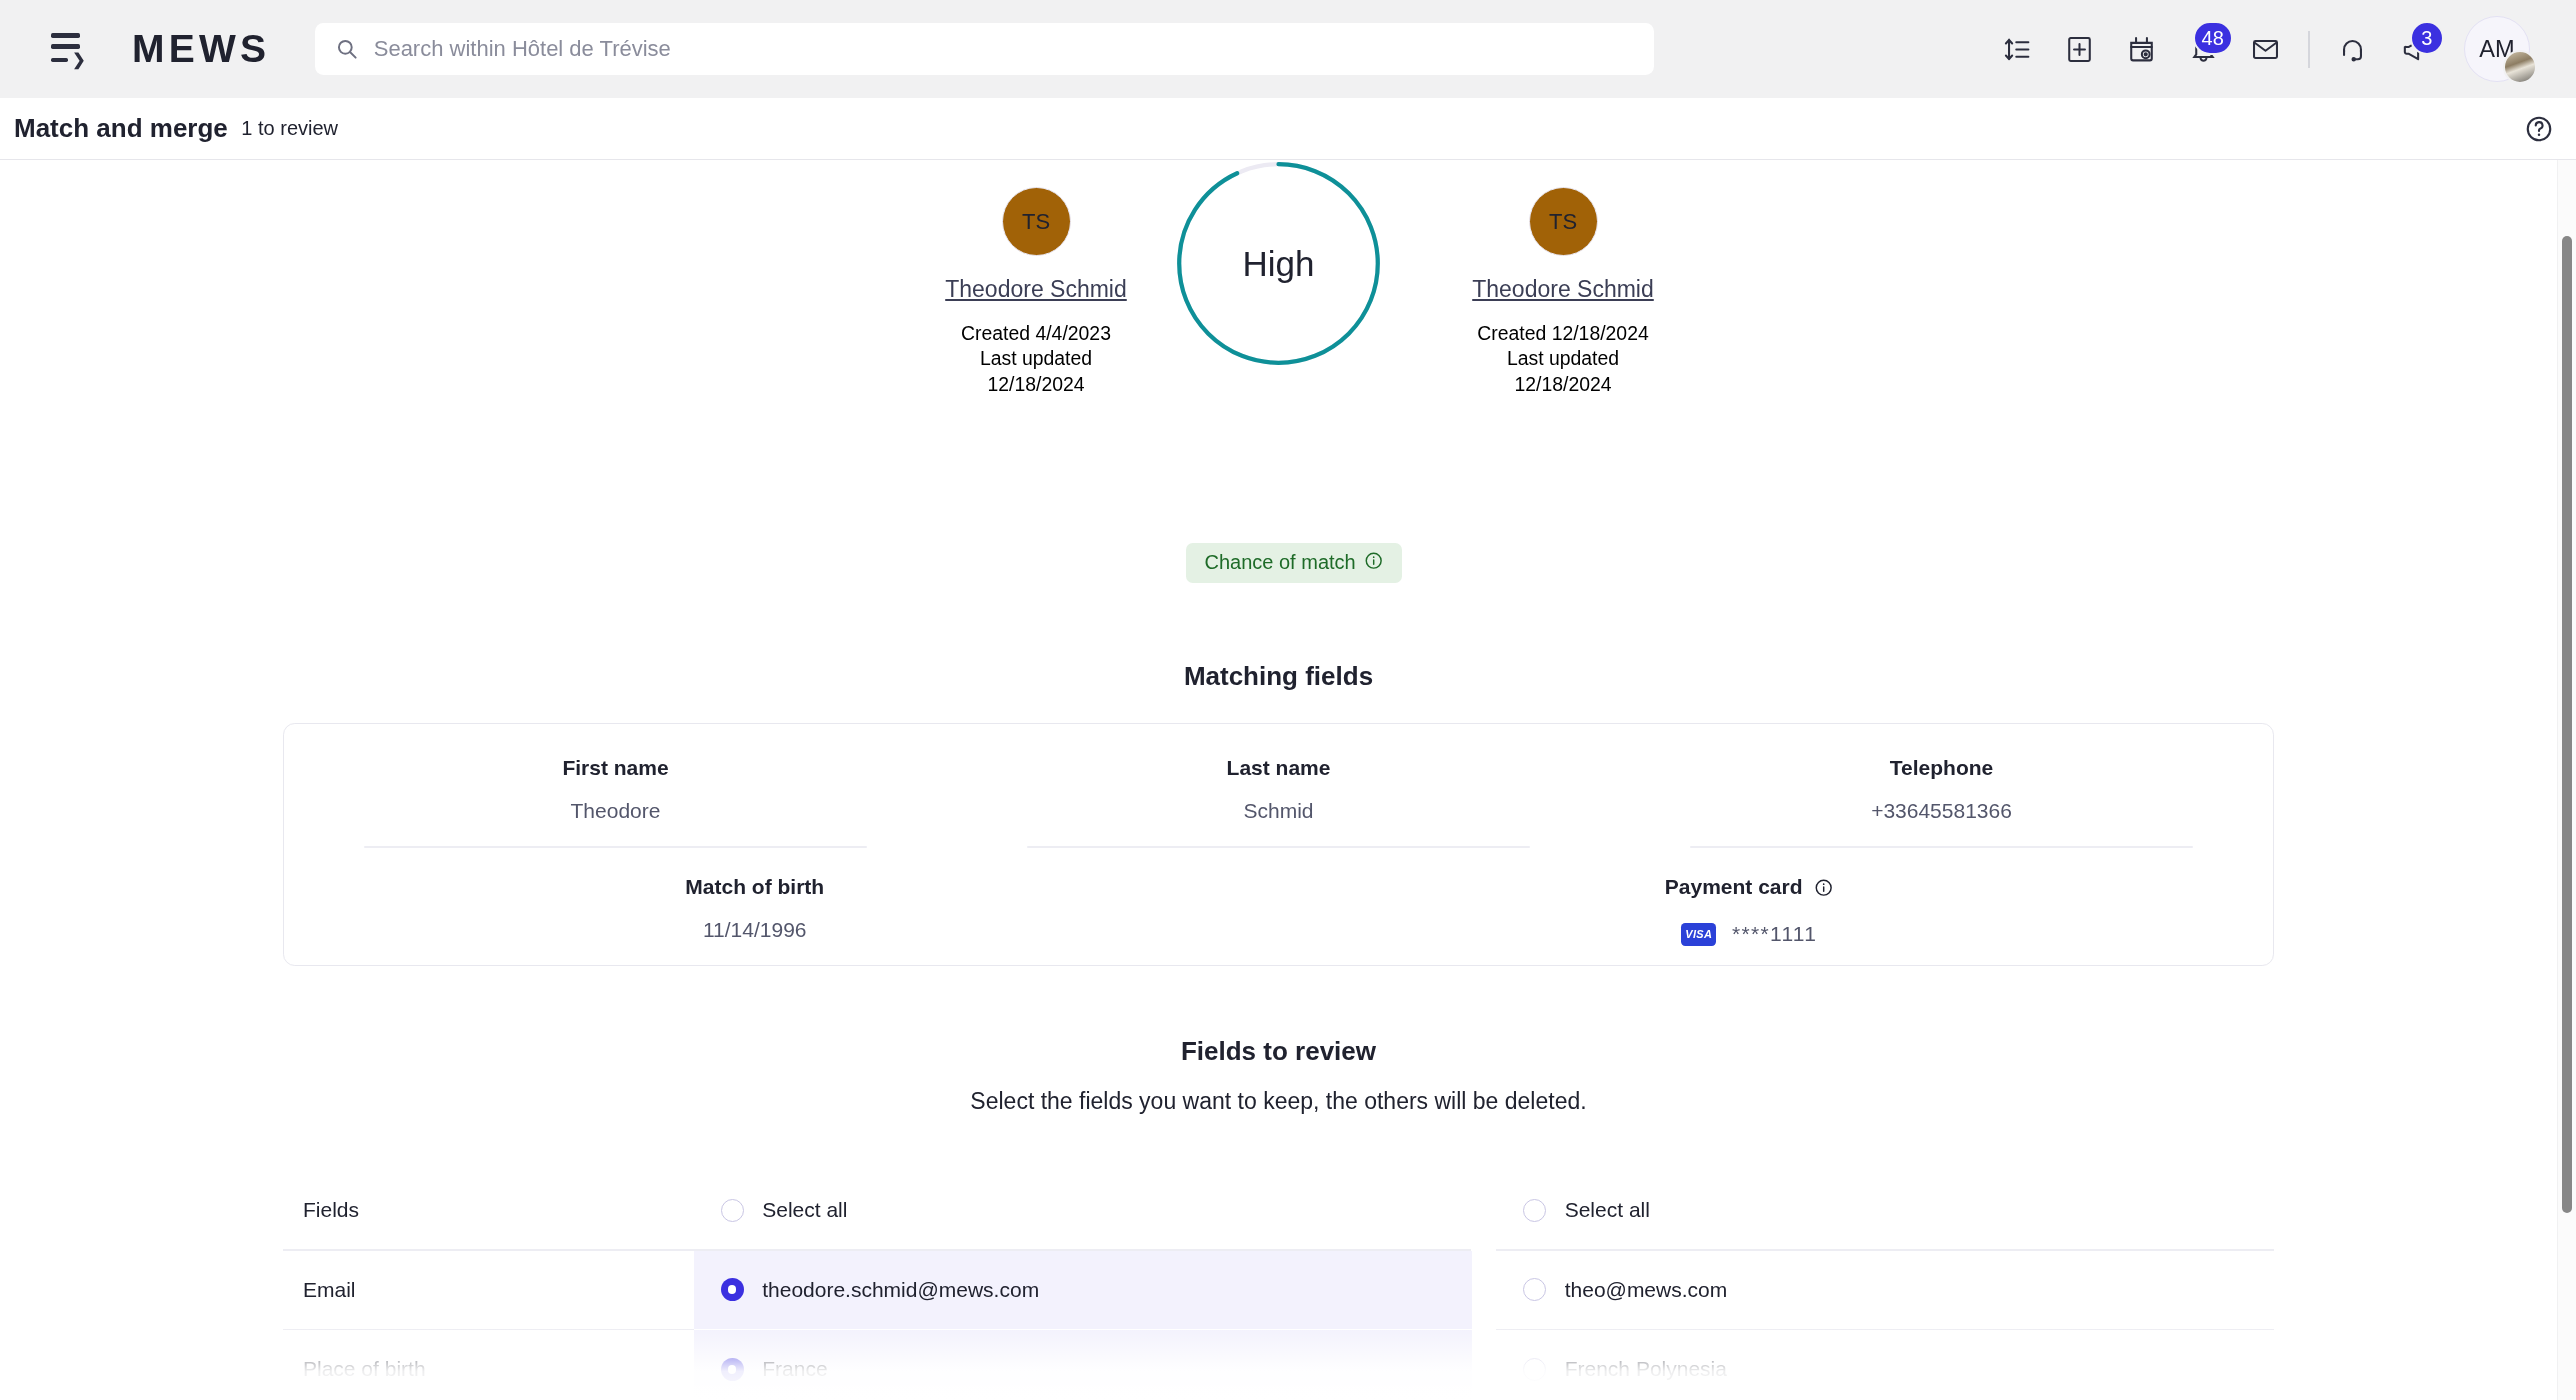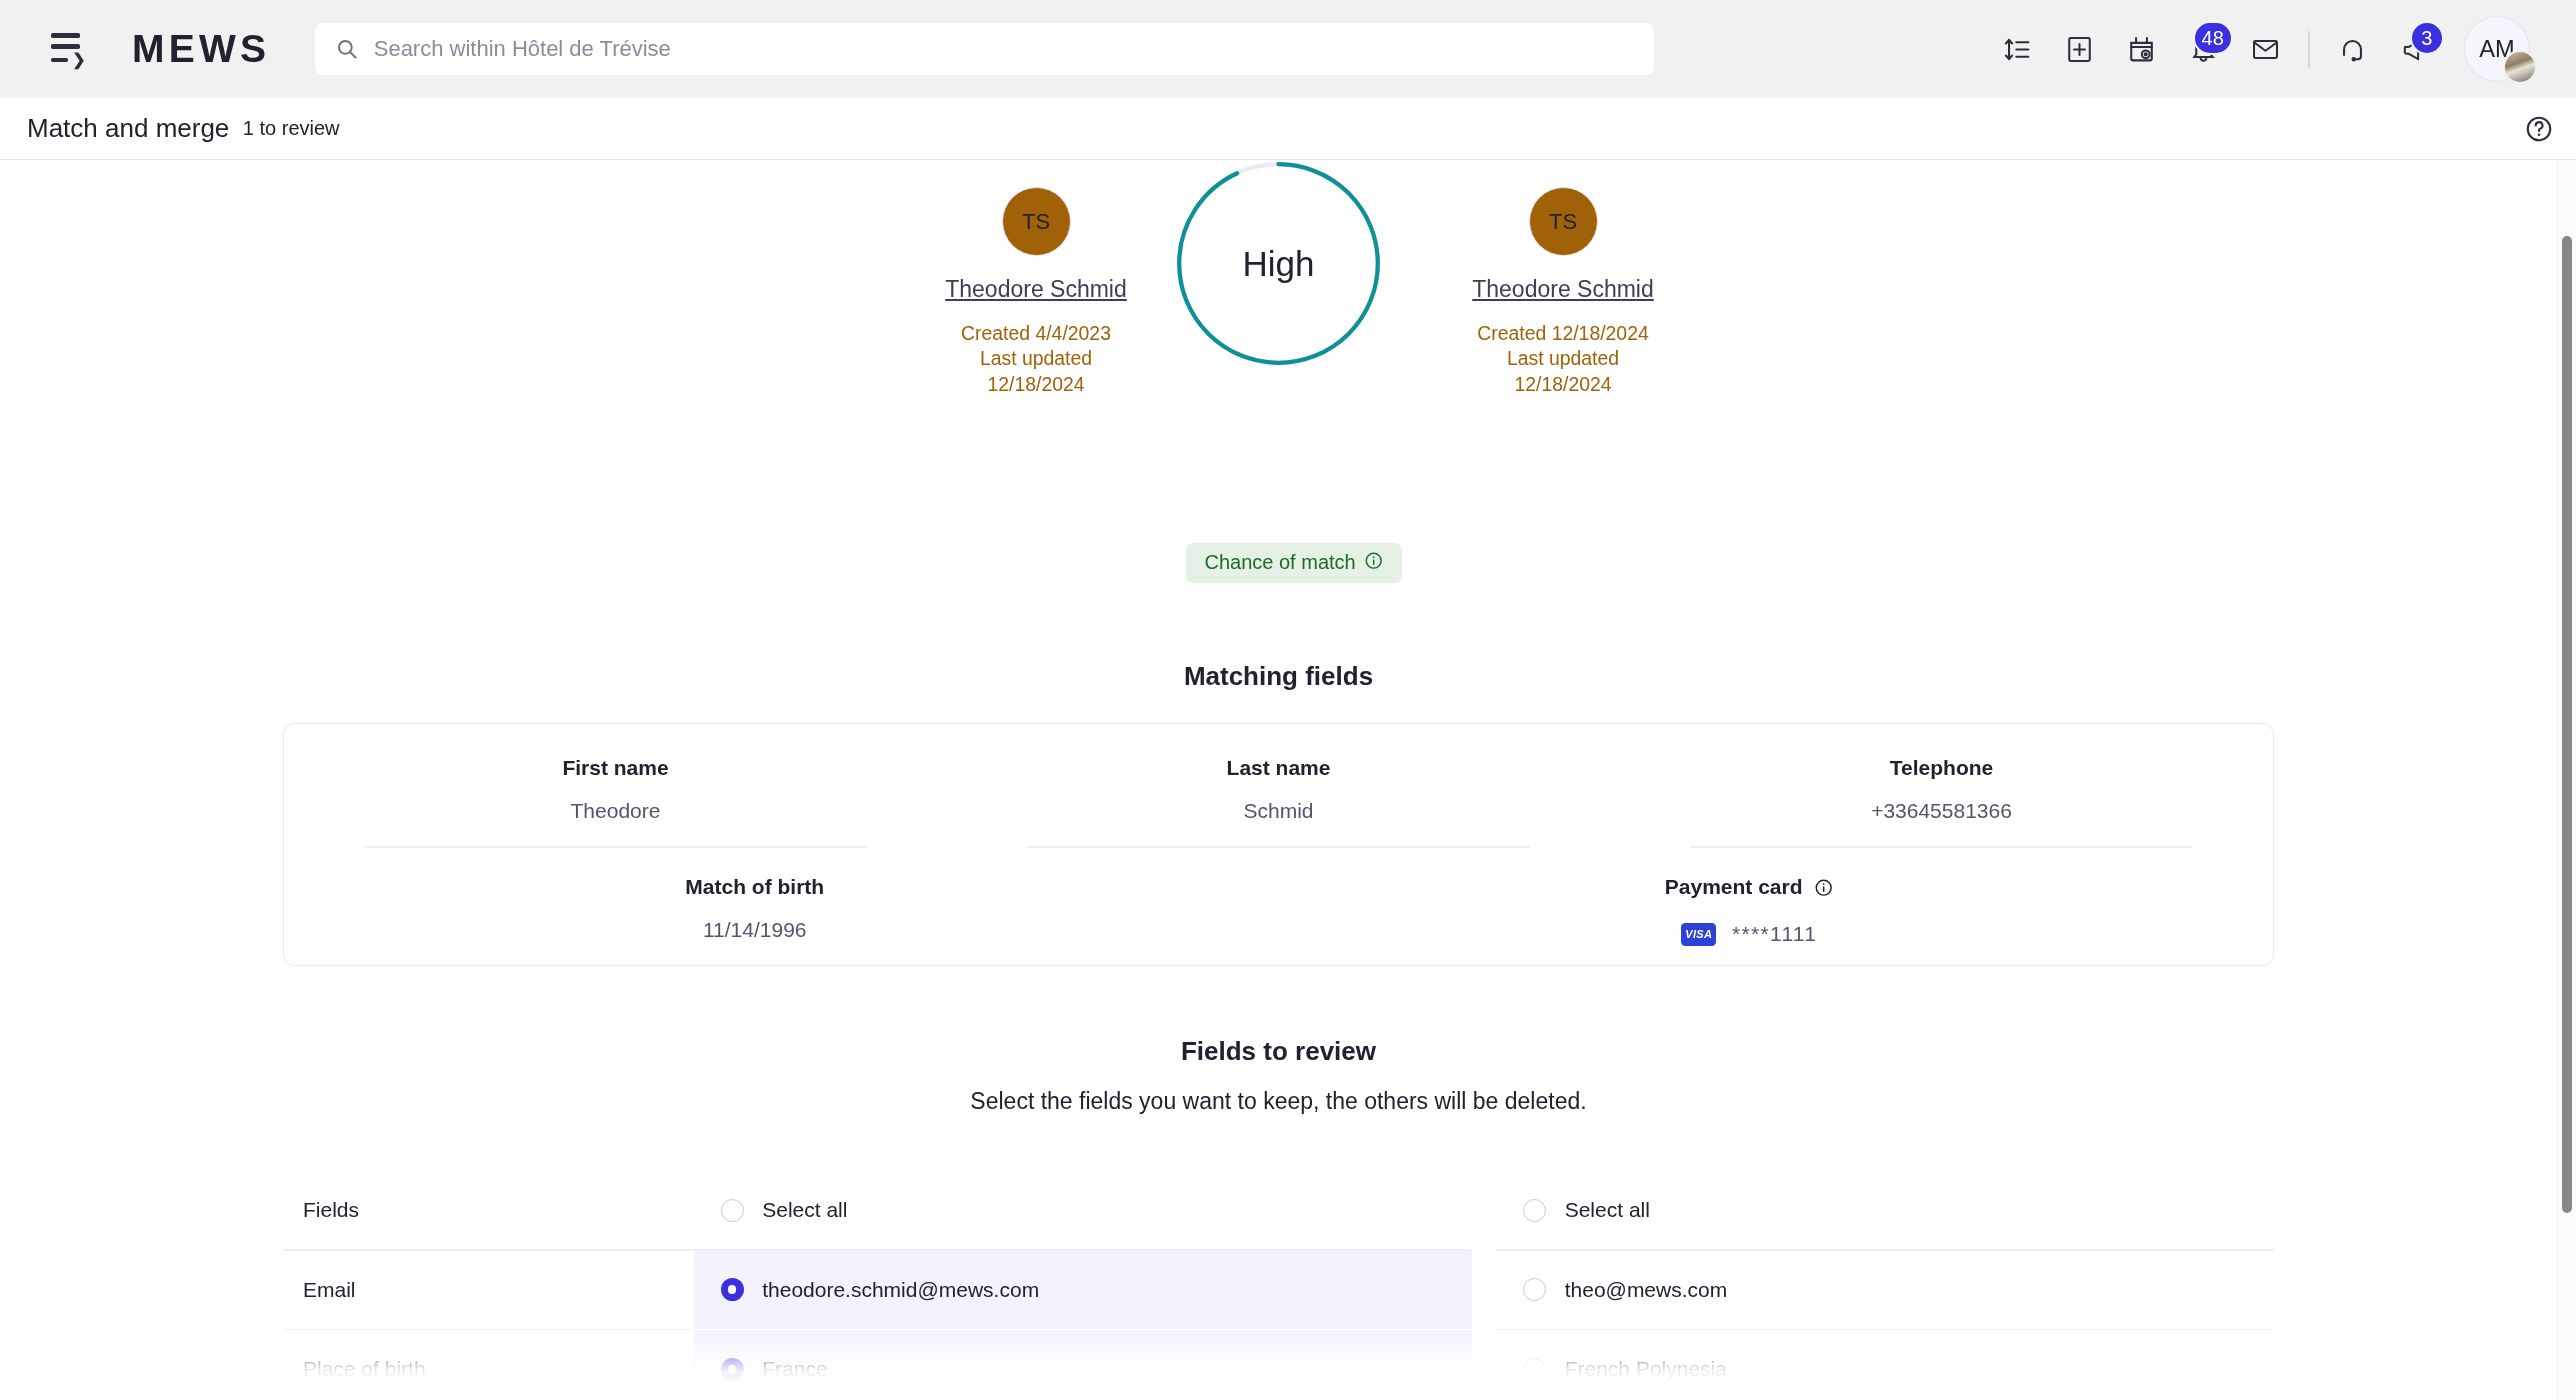--- a/index.html
+++ b/index.html
@@ -66,21 +66,21 @@
     border: 2.5px solid #F1F1F2; overflow: hidden;
     background: linear-gradient(160deg,#cfc3ab 0%,#8d7d63 38%,#e8e3d8 55%,#6d6a64 100%);
   }
 
   
   .pagehdr {
     position: absolute; top: 98px; left: 0; width: 2576px; height: 62px;
     background: #FFFFFF; border-bottom: 0.8px solid #E6E6EB;
     display: flex; align-items: center;
   }
-  .pagehdr .title { margin-left: 27px; font-size: 26px; font-weight: 400; color: #20222F; }
+  .pagehdr .title { margin-left: 14px; font-size: 26px; font-weight: 700; color: #20222F; }
   .pagehdr .sub { margin-left: 13.5px; font-size: 20px; color: #20222F; }
   .help-icon { position: absolute; right: 18.5px; width: 37px; height: 37px;
     display:flex; align-items:center; justify-content:center; cursor: pointer;}
 
   
   .content {
     position: absolute; top: 160px; left: 0; width: 2557px; height: 1240px;
     background: #FFFFFF; overflow: hidden;
   }
 
@@ -92,21 +92,21 @@
   .p-avatar {
     width: 69px; height: 69px; margin: 0 auto; border-radius: 50%;
     background: #a16207; border: 1.7px solid #EAE8F4;
     display: flex; align-items: center; justify-content: center;
     font-size: 22px; color: #20222F;
   }
   .p-name {
     margin-top: 20px; font-size: 23px; color: #3B3E55;
     text-decoration: underline; cursor: pointer;
   }
-  .p-meta { margin-top: 17.7px; font-size: 19.4px; color: #a16207; line-height: 1.32; }
+  .p-meta { margin-top: 17.7px; font-size: 19.4px; color: #000000; line-height: 1.32; }
 
   .ringwrap { position: absolute; left: 1175px; top: 0px; width: 207px; height: 207px; }
   .ringwrap .lbl {
     position: absolute; inset: 0; display: flex; align-items: center; justify-content: center;
     font-size: 35px; color: #20222F;
   }
   .chance {
     position: absolute; left: 1186px; top: 383px;
     background: #E4F1E4; color: #1E6B28; border-radius: 6.7px;
     padding: 7.6px 18.5px; font-size: 20px; display: flex; gap: 8.4px;

